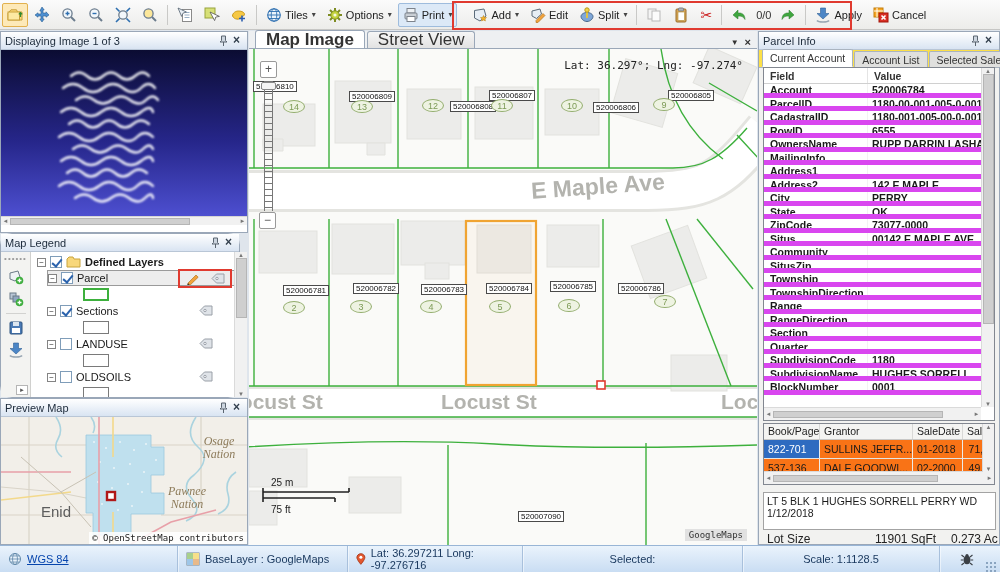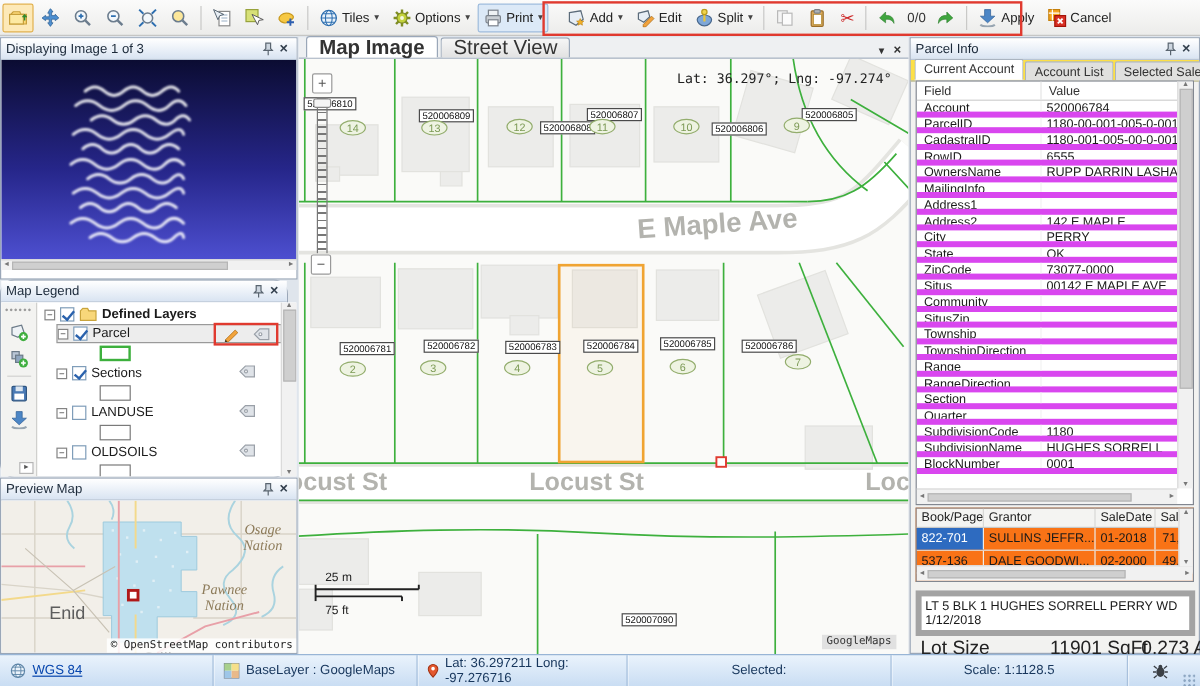--- a/index.html
+++ b/index.html
@@ -85,40 +85,40 @@
   #zoom-handle { position:absolute; left:12px; top:33px; width:15px; height:8px; background:#f4f4f4; border:1px solid #888; border-radius:2px; }
   #gm-badge { position:absolute; right:10px; bottom:4px; background:rgba(222,222,222,.92); color:#333; font-family:"DejaVu Sans Mono", monospace; font-size:9px; padding:1px 4px; }
   #scalebar { position:absolute; left:12px; bottom:30px; width:100px; }
   #scalebar .sm { font-size:10px; color:#222; margin-left:10px; }
 
   
   #info-panel { left:758px; top:31px; width:242px; height:514px; background:#f2f2f0; }
   #info-tabs { height:18px; display:flex; align-items:flex-end; padding-left:3px; background:#fde047; border-bottom:1px solid #aab4c0; }
   .itab { height:16px; padding:0 7px; font-size:10.5px; display:flex; align-items:center; border:1px solid #aab4c0; border-bottom:none; border-radius:2px 2px 0 0; background:#e0e0de; color:#333; margin-right:1px; white-space:nowrap; }
   .itab.active { background:#fff; height:18px; border-bottom:1px solid #fff; }
-  #field-grid { position:absolute; left:4px; top:35px; width:232px; height:354px; background:#fff; border:1px solid #828790; }
+  #field-grid { position:absolute; left:4px; top:35px; width:232px; height:354px; background:#fff; border:1px solid #828790;font-weight:bold; }
   .fg-head { display:flex; height:16px; border-bottom:1px solid #d0d0d0; font-size:10.5px; color:#333; }
   .fg-head > div { padding-left:6px; line-height:16px; }
   .fg-rows { position:absolute; left:0; top:16px; right:13px; bottom:13px; overflow:hidden; }
   .fg-row { display:flex; height:13.5px; line-height:13.5px; font-size:10.5px; border-bottom:5px solid #d946ef; }
   .fg-c1 { width:104px; padding-left:6px; border-right:1px solid #f2f2f2; overflow:hidden; white-space:nowrap; }
   .fg-c2 { flex:1; padding-left:4px; overflow:hidden; white-space:nowrap; }
   .gridscroll-v { position:absolute; right:0; top:0; width:13px; bottom:13px; background:#f1f1f1; border-left:1px solid #dadada; display:flex; flex-direction:column; align-items:center; }
   .gridscroll-h { position:absolute; left:0; bottom:0; right:13px; height:13px; background:#f1f1f1; border-top:1px solid #dadada; display:flex; align-items:center; }
   #sales-grid { position:absolute; left:4px; top:391px; width:232px; height:62px; background:#f97316; border:1px solid #828790; }
   .sg-head { display:flex; height:16px; background:#f4f4f2; border-bottom:1px solid #c8c8c6; font-size:10.5px; color:#222; }
   .sg-head > div { padding:0 4px; line-height:15px; border-right:1px solid #d8d8d6; overflow:hidden; white-space:nowrap; }
   .sg-row { display:flex; height:19px; font-size:10.5px; border-bottom:1px solid #e4e4e2; }
   .sg-row > div { padding:0 4px; line-height:18px; border-right:1px solid #ececea; overflow:hidden; white-space:nowrap; }
   .c-book { width:56px; flex:0 0 56px; } .c-grantor { width:93px; flex:0 0 93px; }
   .c-date { width:50px; flex:0 0 50px; } .c-price { flex:1; text-align:right; }
   .sel-cell { background:#2e6bc0; color:#fff; }
   #sales-vscroll { position:absolute; right:0; top:0; width:12px; height:48px; background:#f1f1f1; border-left:1px solid #dadada; display:flex; flex-direction:column; justify-content:space-between; align-items:center; }
-  #legal-box { position:absolute; left:4px; top:460px; width:233px; height:38px; background:#fff; border:5px solid #a3a3a3; font-size:10.5px; padding:2px 3px; line-height:12px; }
-  #lotsize-row { position:absolute; left:4px; top:500px; width:233px; height:14px; font-size:16px; color:#222; }
+  #legal-box { position:absolute; left:4px; top:460px; width:233px; height:38px; background:#fff; border:1px solid #a3a3a3; font-size:10.5px; padding:2px 3px; line-height:12px; }
+  #lotsize-row { position:absolute; left:4px; top:500px; width:233px; height:14px; font-size:12px; color:#222; }
   #lotsize-row span { position:absolute; white-space:nowrap; }
 
   
   #statusbar { position:absolute; left:0; top:545px; width:1000px; height:27px;
     background:linear-gradient(#eaf3fc,#c9ddf3); border-top:1px solid #98b5d6; display:flex; align-items:center; }
   .sseg { height:100%; display:flex; align-items:center; gap:5px; padding:0 8px; border-right:1px solid #a8c0dc; box-shadow:1px 0 0 #ffffff80; font-size:11px; color:#17365c; }
   #seg-wgs { width:178px; } #seg-base { width:170px; } #seg-coords { width:175px; }
   #seg-selected { width:220px; justify-content:center; } #seg-scale { width:197px; justify-content:center; }
   #seg-tools { flex:1; justify-content:flex-end; gap:8px; padding-right:4px; border-right:none; }
   #wgs-link { color:#0645ad; text-decoration:underline; }

